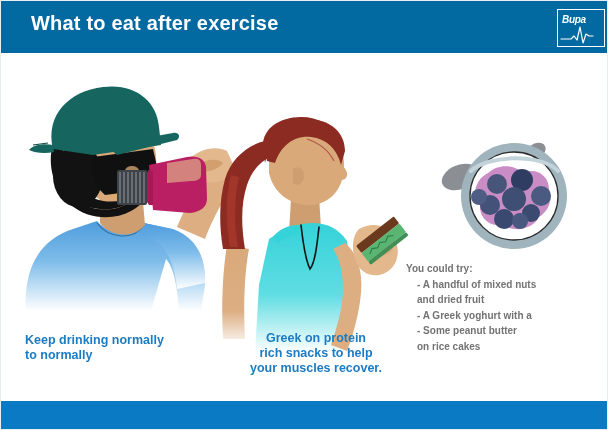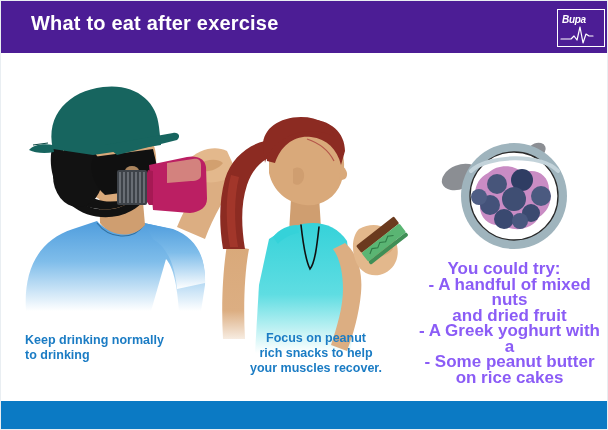--- a/index.html
+++ b/index.html
@@ -10,21 +10,21 @@
     width:608px;height:430px;
     background:#ffffff;
     overflow:hidden;
     box-sizing:border-box;
     border:1px solid #e9eef2;
   }
 
   
   #header{
     position:absolute;left:0;top:0;width:608px;height:52px;
-    background:#4c1d95;
+    background:#0369a1;
   }
   #header-title{
     position:absolute;left:30px;top:11px;
     color:#ffffff;
     font-size:20px;font-weight:bold;letter-spacing:.2px;
     white-space:nowrap;
   }
   
   #logo{
     position:absolute;left:556px;top:8px;width:48px;height:38px;
@@ -59,21 +59,21 @@
     line-height:15px;
   }
   #caption-hydrate{
     left:24px;top:332px;width:180px;text-align:left;
   }
   #caption-protein{
     left:232px;top:330px;width:166px;text-align:center;
   }
   #list-block{
     position:absolute;left:405px;top:260px;width:196px;
-    color:#8b5cf6;font-size:17px;font-weight:bold;line-height:15.5px;text-align:center;
+    color:#737373;font-size:10px;font-weight:bold;line-height:15.5px;
   }
   #list-block .lead{display:block;}
   #list-block .li{display:block;padding-left:11px;}
   #list-block .cont{display:block;padding-left:11px;}
 </style>
 </head>
 <body>
 
 <div id="poster">
 
@@ -252,25 +252,25 @@
           <circle cx="503" cy="166" r="10" fill="#3a4970"></circle>
           <circle cx="519" cy="168" r="8" fill="#49587f"></circle>
           <circle cx="478" cy="144" r="8" fill="#4e5d84"></circle>
         </g>
       </g>
     </svg>
   </div>
 
   <div class="caption" id="caption-hydrate">
     <span>Keep drinking normally</span><br>
-    <span>to drinking</span>
+    <span>to normally</span>
   </div>
 
   <div class="caption" id="caption-protein">
-    <span>Focus on peanut</span><br>
+    <span>Greek on protein</span><br>
     <span>rich snacks to help</span><br>
     <span>your muscles recover.</span>
   </div>
 
   <div id="list-block">
     <span class="lead">You could try:</span>
     <span class="li">- A handful of mixed nuts</span>
     <span class="cont">and dried fruit</span>
     <span class="li">- A Greek yoghurt with a</span>
     <span class="li">- Some peanut butter</span>

